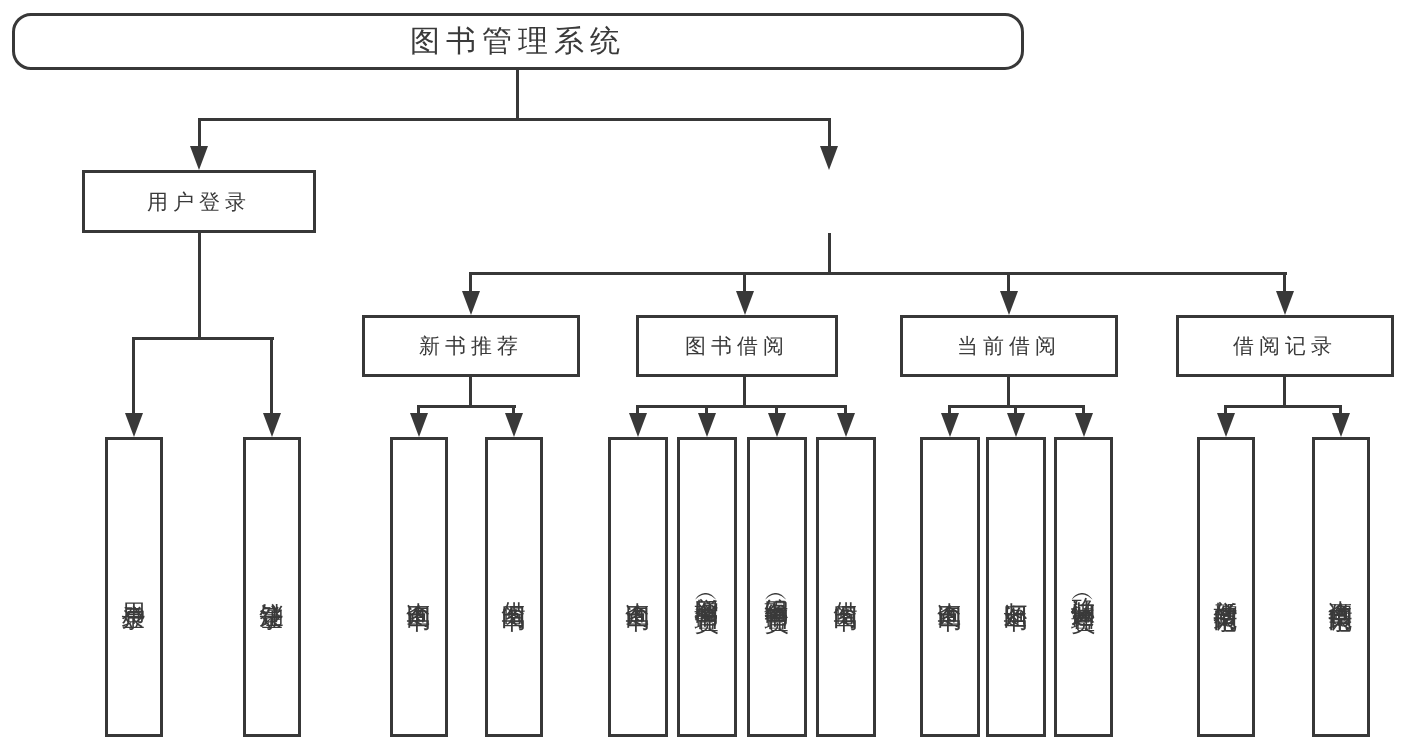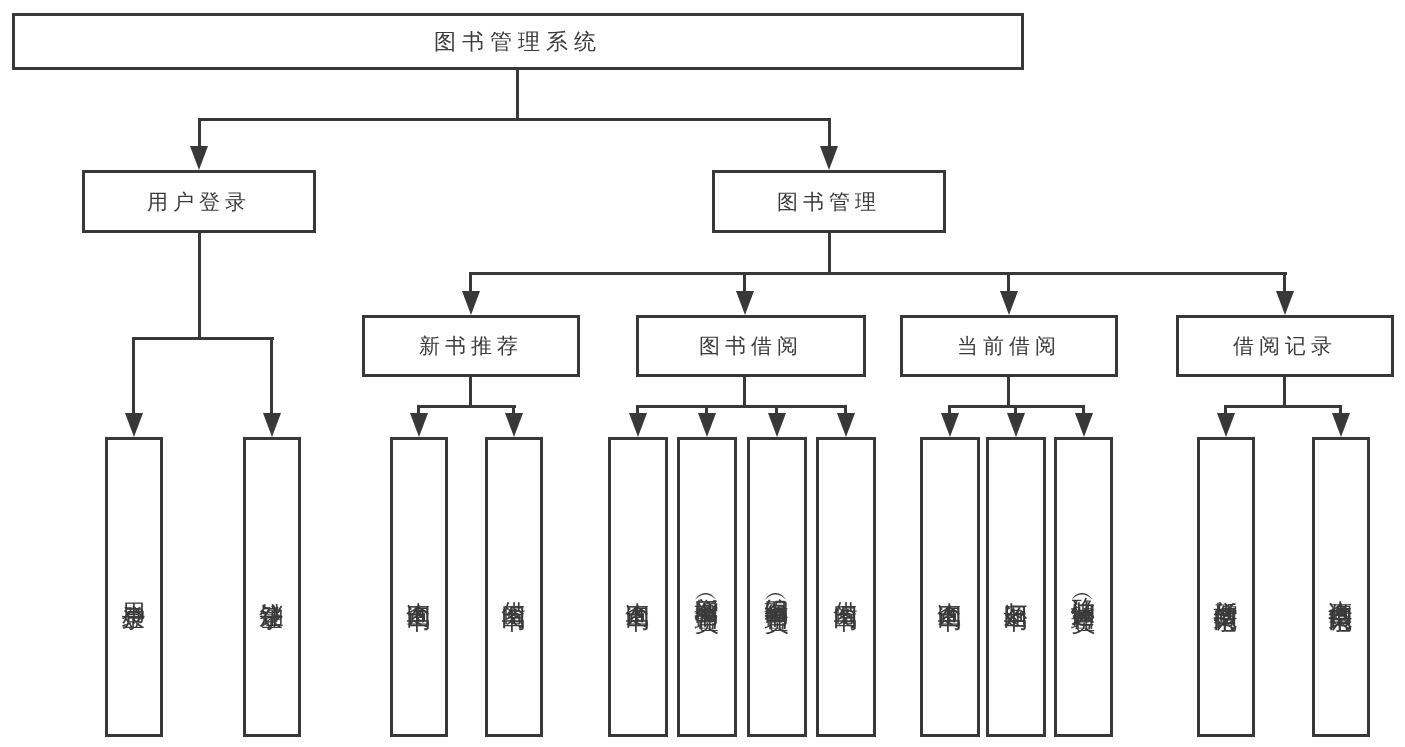--- a/index.html
+++ b/index.html
@@ -11,21 +11,21 @@
   html,body{margin:0;padding:0;background:var(--bg);}
   .canvas{
     position:relative;width:1405px;height:747px;background:var(--bg);
     overflow:hidden;font-family:"Liberation Sans","DejaVu Sans",sans-serif;
   }
   .box{
     position:absolute;background:#fff;border:3px solid var(--line);
     box-sizing:border-box;display:flex;align-items:center;justify-content:center;
     color:var(--text);font-size:21px;letter-spacing:5px;white-space:nowrap;
   }
-  .box.root{font-size:22px;letter-spacing:6px;}
+  .box.root{font-size:30px;letter-spacing:6px;border-radius:19px;}
   .leaf{
     position:absolute;background:#fff;border:3px solid var(--line);
     box-sizing:border-box;display:flex;align-items:center;justify-content:center;
     color:var(--text);
   }
   .leaf .vtxt{
     writing-mode:vertical-rl;-webkit-writing-mode:vertical-rl;
     text-orientation:mixed;font-size:24px;line-height:1.3;letter-spacing:2px;
   }
   .vl{position:absolute;width:3px;background:var(--line);}
@@ -52,23 +52,20 @@
   <div class="vl" style="left:516px;top:70px;height:48px;"></div>
   <div class="hl" style="left:198px;top:118px;width:633px;"></div>
   <div class="vl" style="left:198px;top:118px;height:28px;"></div>
   <div class="ar" style="left:190px;top:146px;"></div>
   <div class="vl" style="left:828px;top:118px;height:28px;"></div>
   <div class="ar" style="left:820px;top:146px;"></div>
 
   <div class="box" style="left:82px;top:170px;width:234px;height:63px;">
     <span>用户登录</span>
   </div>
-  <div class="box" style="left:712px;top:170px;width:234px;height:63px;">
-    <span>图书管理</span>
-  </div>
 
   <div class="vl" style="left:198px;top:233px;height:104px;"></div>
   <div class="hl" style="left:133px;top:337px;width:141px;"></div>
   <div class="vl" style="left:132px;top:337px;height:76px;"></div>
   <div class="ar" style="left:125px;top:413px;"></div>
   <div class="vl" style="left:270px;top:337px;height:76px;"></div>
   <div class="ar" style="left:263px;top:413px;"></div>
 
   <div class="vl" style="left:828px;top:233px;height:39px;"></div>
   <div class="hl" style="left:470px;top:272px;width:817px;"></div>
@@ -77,21 +74,21 @@
   <div class="vl" style="left:743px;top:272px;height:19px;"></div>
   <div class="ar" style="left:736px;top:291px;"></div>
   <div class="vl" style="left:1007px;top:272px;height:19px;"></div>
   <div class="ar" style="left:1000px;top:291px;"></div>
   <div class="vl" style="left:1283px;top:272px;height:19px;"></div>
   <div class="ar" style="left:1276px;top:291px;"></div>
 
   <div class="box" style="left:362px;top:315px;width:218px;height:62px;">
     <span>新书推荐</span>
   </div>
-  <div class="box" style="left:636px;top:315px;width:230px;height:62px;">
+  <div class="box" style="left:636px;top:315px;width:202px;height:62px;">
     <span>图书借阅</span>
   </div>
   <div class="box" style="left:1176px;top:315px;width:218px;height:62px;">
     <span>借阅记录</span>
   </div>
   <div class="box" style="left:900px;top:315px;width:218px;height:62px;">
     <span>当前借阅</span>
   </div>
 
   <div class="vl" style="left:469px;top:377px;height:28px;"></div>

